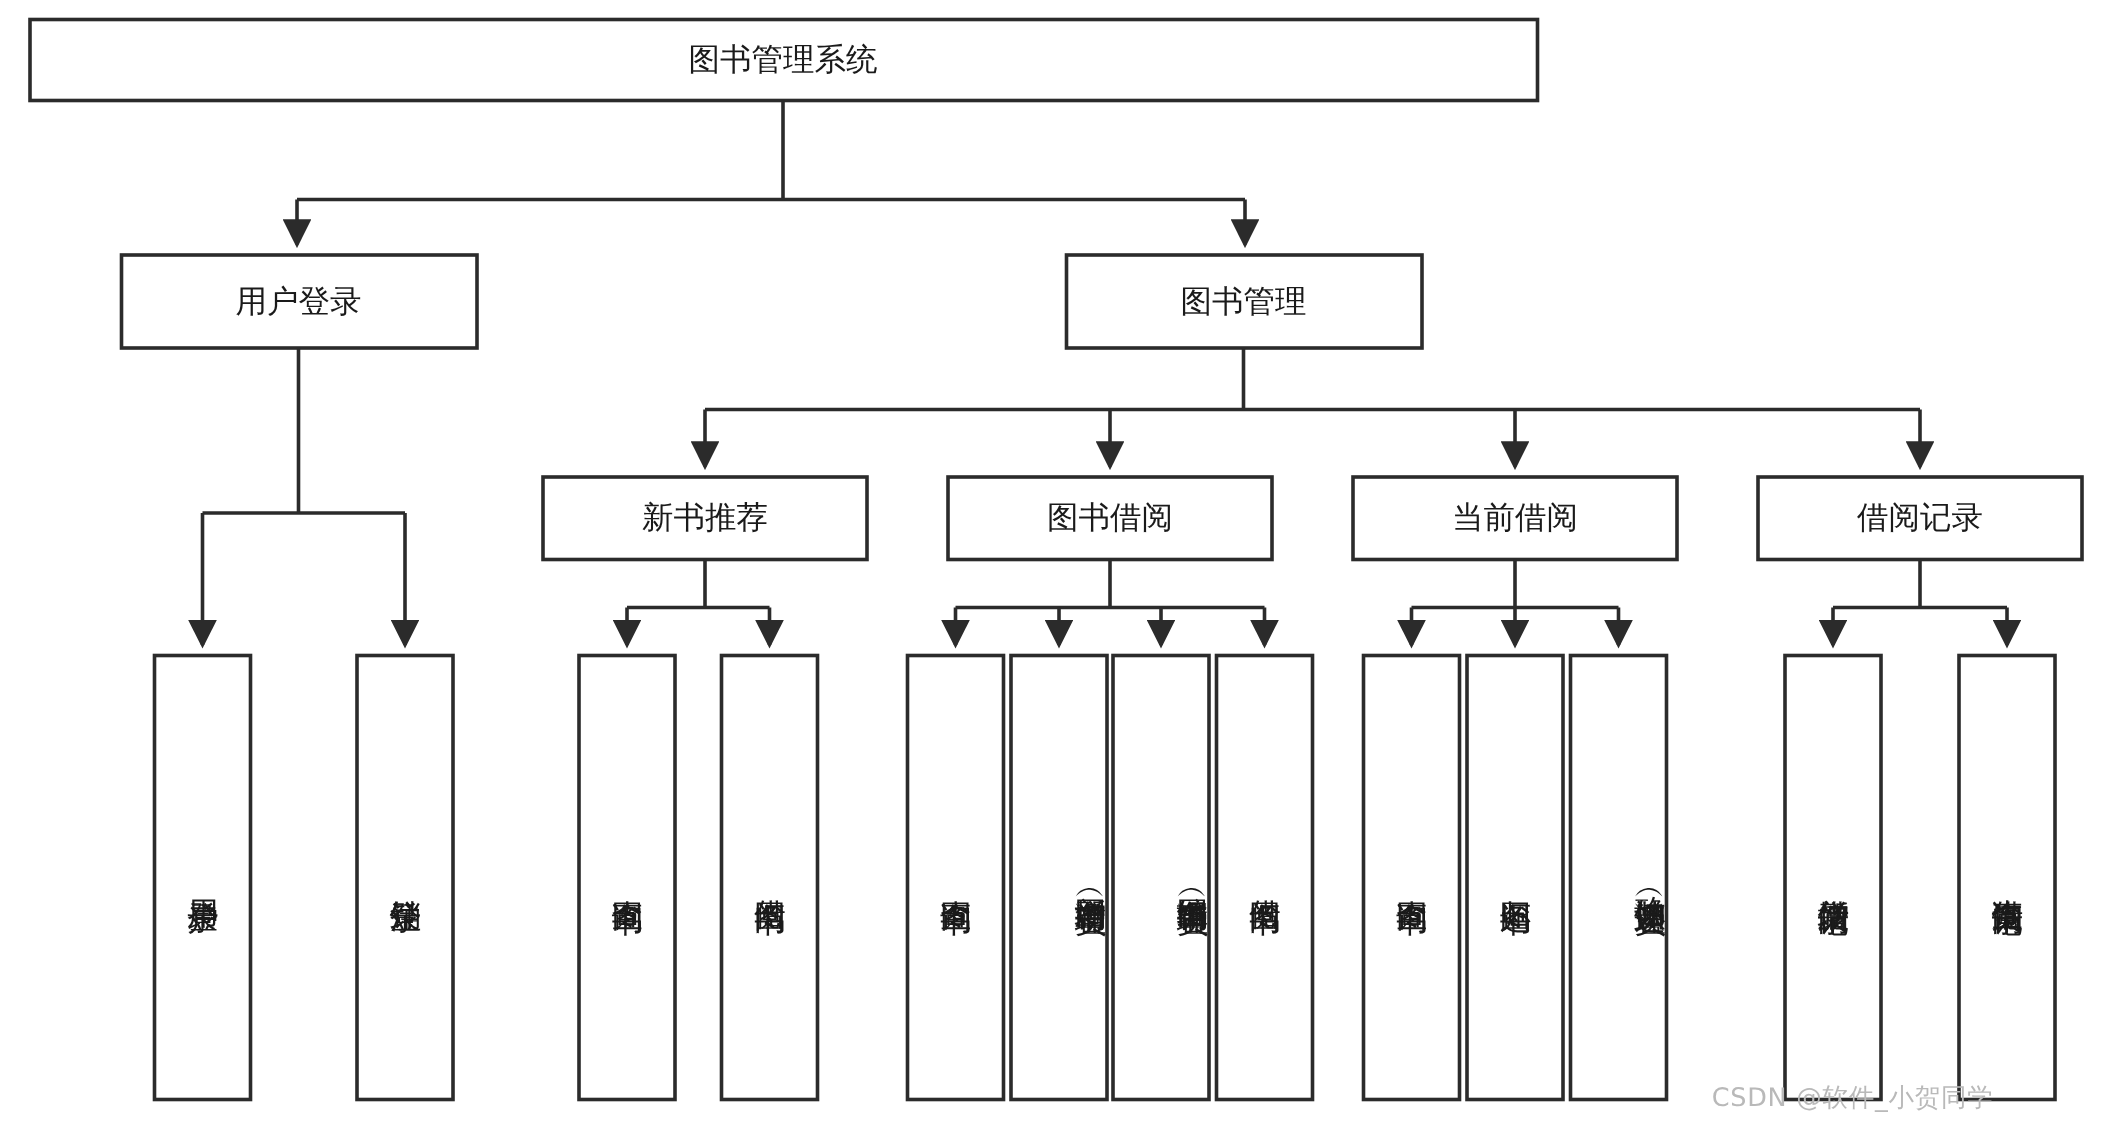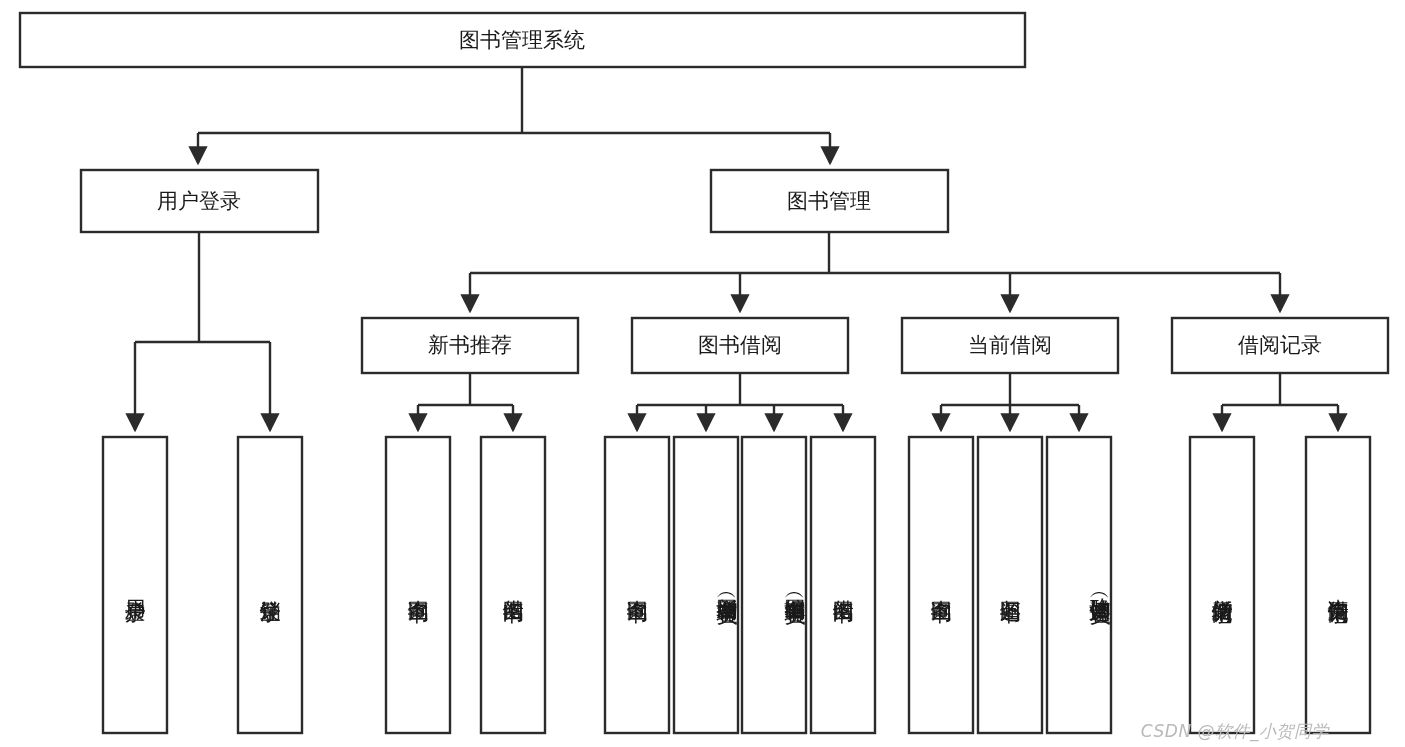--- a/index.html
+++ b/index.html
@@ -68,21 +68,20 @@
   }
   .watermark {
     position: absolute;
     right: 8px;
     bottom: 4px;
     font-family: "DejaVu Sans", "Liberation Sans", sans-serif;
     font-size: 17px;
     color: #b9b9b9;
     letter-spacing: 0.5px;
     white-space: nowrap;
-    font-style: italic;
   }
 </style>
 </head>
 <body>
 
 <div id="diagram-root">
 
   <svg id="flow" viewBox="0 0 1405 747">
     <defs>
       <marker id="arrow" viewBox="0 0 12 12" refX="10.5" refY="6" markerWidth="8" markerHeight="8" orient="auto-start-reverse">

